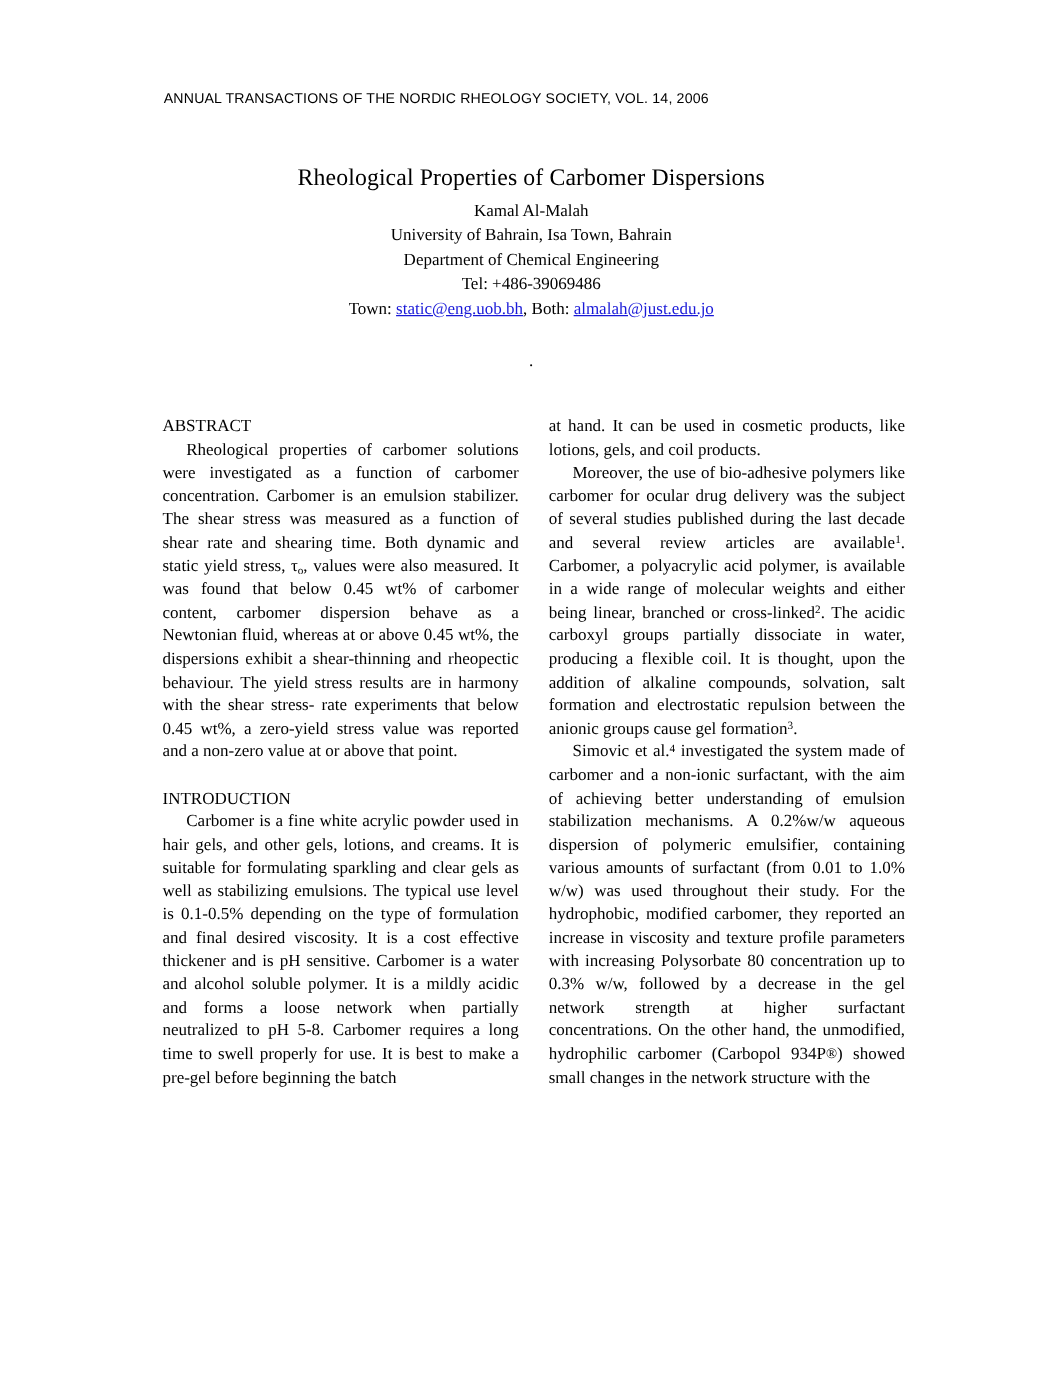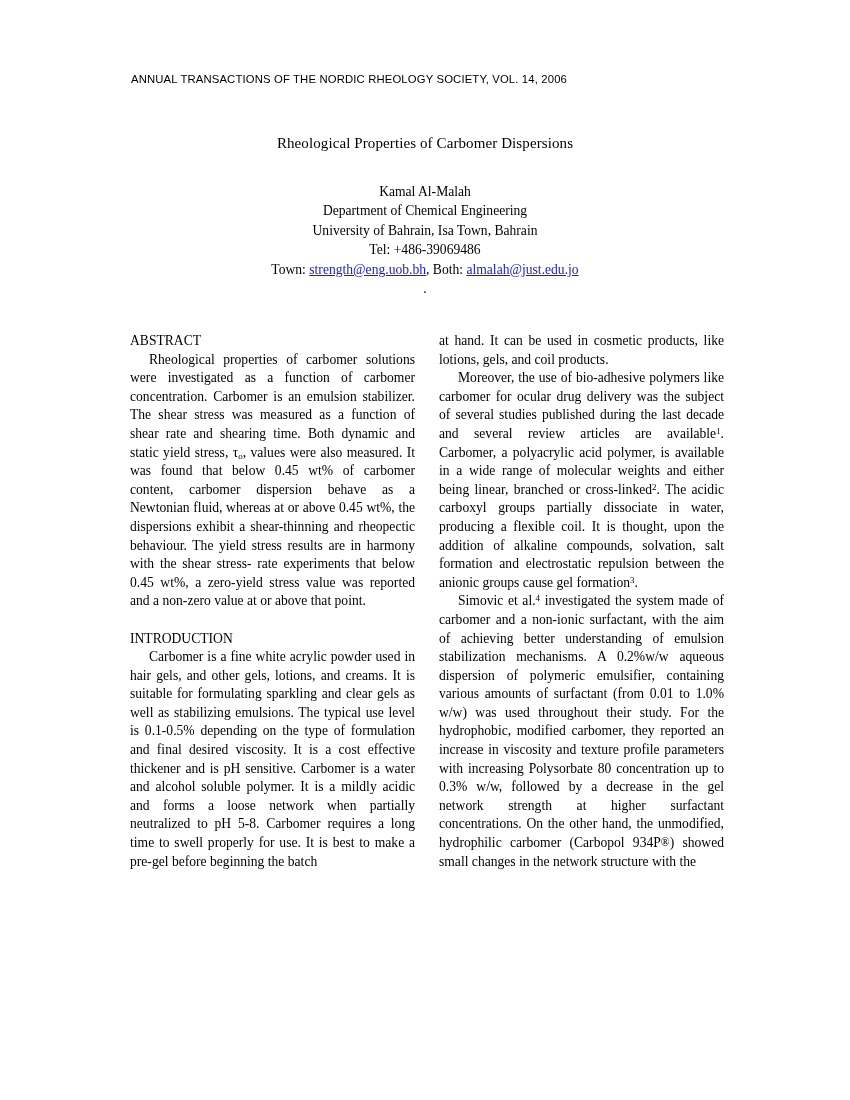--- a/index.html
+++ b/index.html
@@ -39,28 +39,28 @@
 
   
   .title-block {
     position: absolute;
     left: 125px;
     top: 132px;
     width: 600px;
     text-align: center;
   }
   .paper-title {
-    font-size: 15px;
+    font-size: 19px;
     line-height: 22px;
     margin: 0;
     font-weight: normal;
     letter-spacing: 0.1px;
   }
   .author-block {
-    margin-top: 28px;
+    margin-top: 5px;
     font-size: 13.6px;
     line-height: 19.4px;
   }
   .author-line { display: block; }
   .email-link {
     color: #1818d8;
     text-decoration: underline;
   }
   .stray-dot {
     position: absolute;
@@ -126,24 +126,24 @@
 
 <div class="page">
 
   <div class="running-header">ANNUAL TRANSACTIONS OF THE NORDIC RHEOLOGY SOCIETY, VOL. 14, 2006</div>
 
   <div class="title-block">
     <h1 class="paper-title">Rheological Properties of Carbomer Dispersions</h1>
 
     <div class="author-block">
       <span class="author-line">Kamal Al-Malah</span>
+      <span class="author-line">University of Bahrain, Isa Town, Bahrain</span>
       <span class="author-line">Department of Chemical Engineering</span>
-      <span class="author-line">University of Bahrain, Isa Town, Bahrain</span>
       <span class="author-line">Tel: +486-39069486</span>
-      <span class="author-line"><span>Town: </span><a class="email-link" href="#">strength@eng.uob.bh</a><span>, Both: </span><a class="email-link" href="#">almalah@just.edu.jo</a></span>
+      <span class="author-line"><span>Town: </span><a class="email-link" href="#">static@eng.uob.bh</a><span>, Both: </span><a class="email-link" href="#">almalah@just.edu.jo</a></span>
     </div>
   </div>
 
   <div class="stray-dot">.</div>
 
   <div class="columns">
 
     <div class="col col-left">
 
       <div class="sec-head">ABSTRACT</div>

